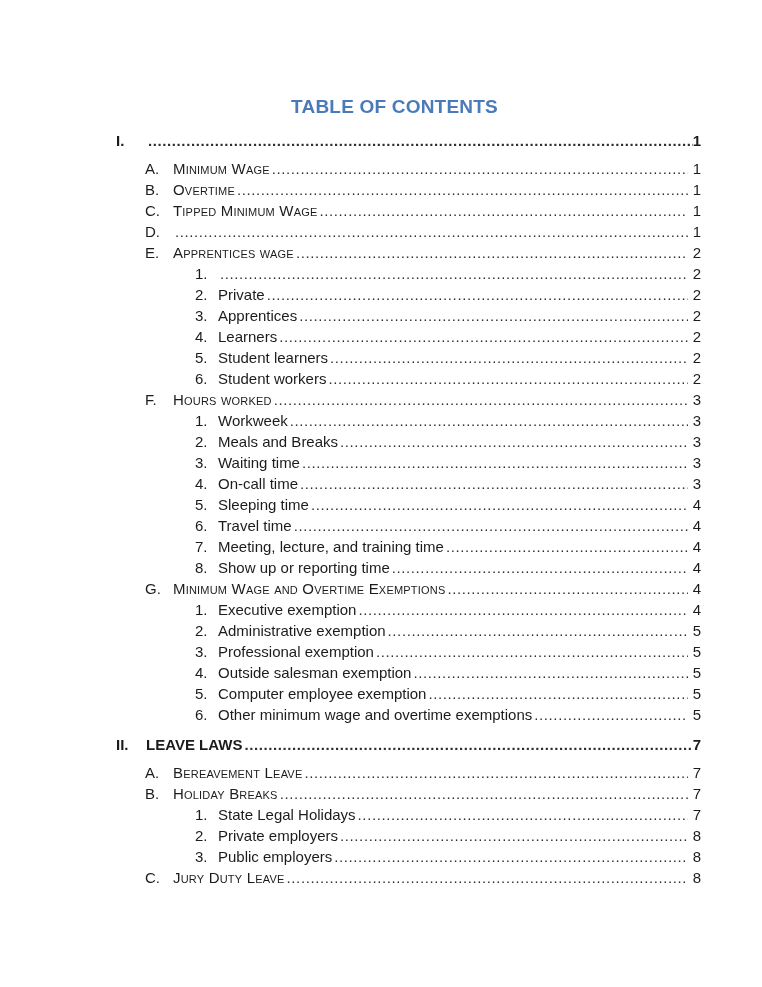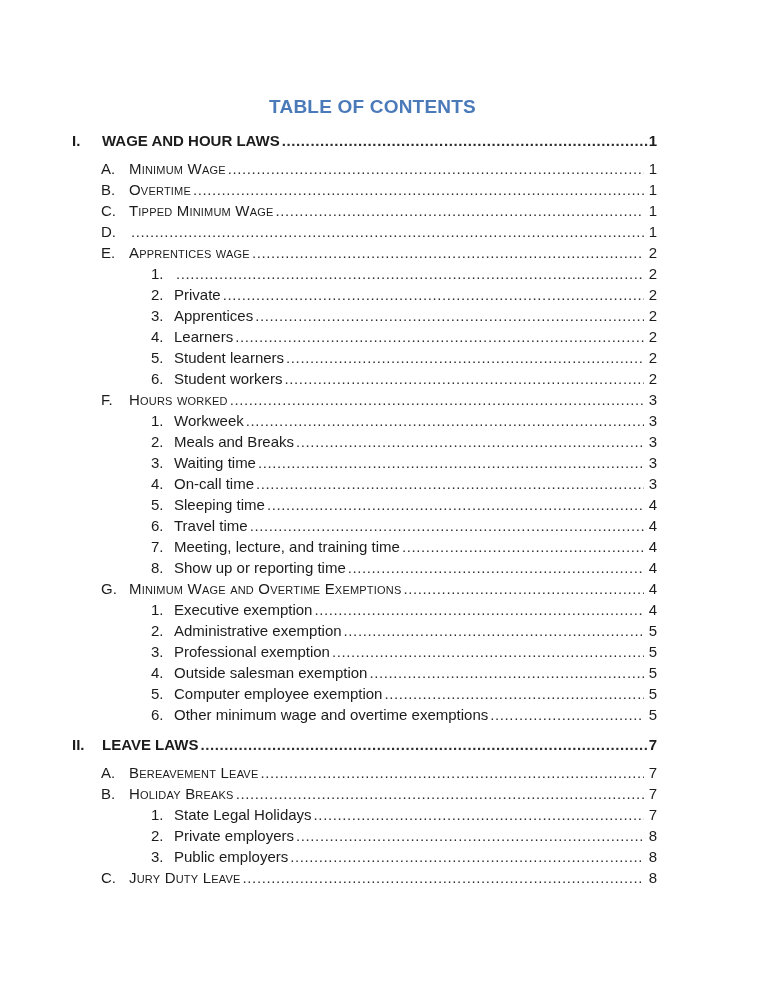--- a/index.html
+++ b/index.html
@@ -8,21 +8,21 @@
     background: #ffffff;
   }
   .page {
     position: relative;
     width: 762px;
     height: 883px;
     background: #ffffff;
     font-family: "Liberation Sans", "DejaVu Sans", sans-serif;
     color: #1c1c1c;
     box-sizing: border-box;
-    padding: 96px 89px 0 72px;
+    padding: 96px 89px 0 116px;
     overflow: hidden;
   }
   .toc-title {
     margin: 0 0 12px 0;
     text-align: center;
     font-size: 19px;
     font-weight: bold;
     letter-spacing: 0.2px;
     color: #4b7ab9; 
   }
@@ -65,21 +65,20 @@
   .toc-row.lvl3 .pagenum { padding-left: 5px; }
 </style>
 </head>
 <body>
 
 <div class="page" style="color: rgb(28, 28, 28);">
   <h1 class="toc-title" style="color: rgb(75, 122, 185);">TABLE OF CONTENTS</h1>
   <div class="toc" id="toc">
       <div class="toc-row lvl1">
     <span class="label">I.</span>
-    <span class="text">WAGE AND HOUR LAWS</span>
     <span class="dots"></span>
     <span class="pagenum">1</span>
   </div>
       <div class="toc-row lvl2">
     <span class="label">A.</span>
     <span class="text">Minimum Wage</span>
     <span class="dots"></span>
     <span class="pagenum">1</span>
   </div>
       <div class="toc-row lvl2">

